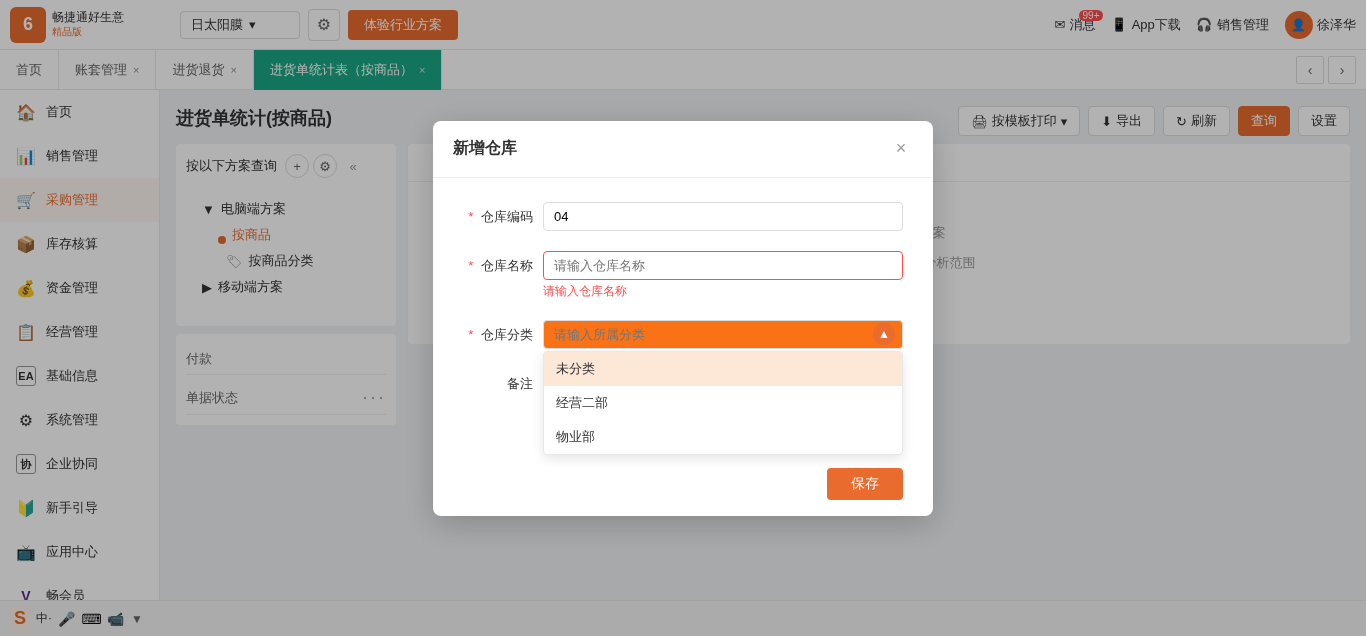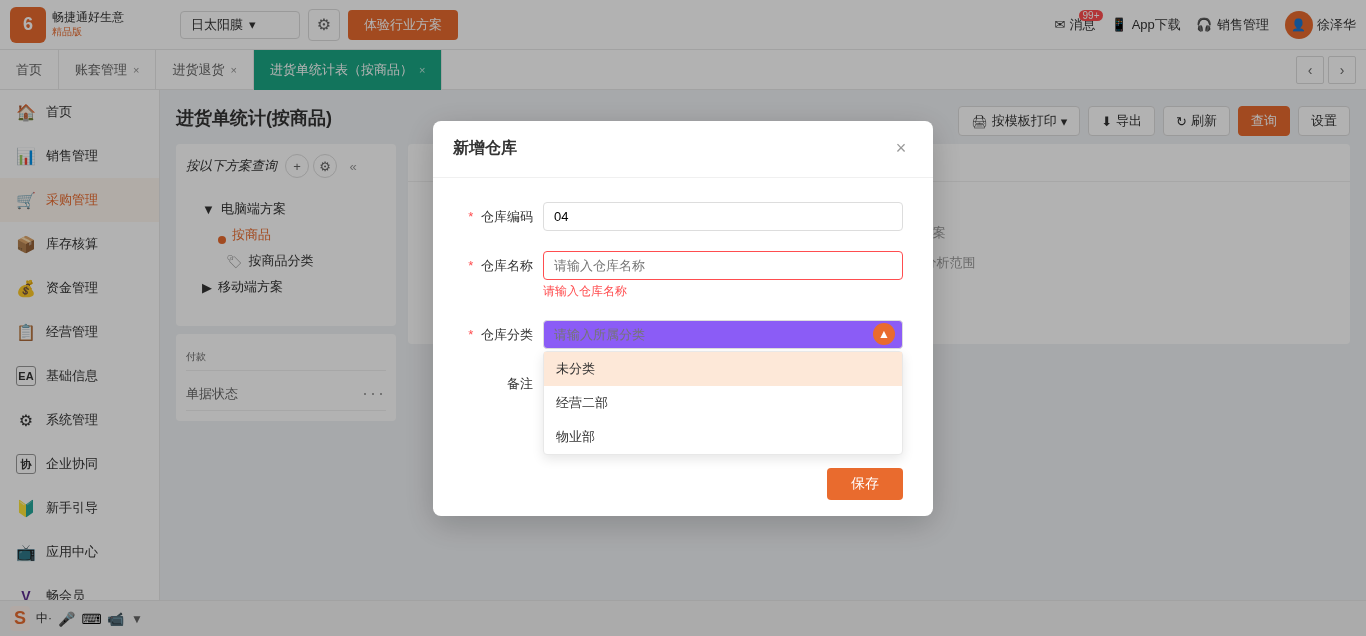--- a/index.html
+++ b/index.html
@@ -350,21 +350,21 @@
       position: relative;
       width: 100%;
     }
     .form-select-input {
       width: 100%;
       border: 1px solid #ddd;
       border-radius: 4px;
       padding: 6px 30px 6px 10px;
       font-size: 13px;
       cursor: pointer;
-      background: #8b5cf6;
+      background: #f97316;
     }
     .select-arrow {
       position: absolute;
       right: 8px;
       top: 50%;
       transform: translateY(-50%);
       width: 22px; height: 22px;
       border-radius: 50%;
       background: #e96b2e;
       display: flex; align-items: center; justify-content: center;
@@ -609,21 +609,21 @@
       </div>
       <div class="toolbar-btn primary">查询</div>
       <div class="toolbar-btn">设置</div>
     </div>
 
     <div class="content-main">
 
       <div class="left-panel">
         <div style="background:#fff;border-radius:4px;padding:10px;margin-bottom:8px;">
           <div style="display:flex;align-items:center;gap:8px;margin-bottom:10px;">
-            <span style="font-size:13px;color:#333;font-style:italic;">按以下方案查询</span>
+            <span style="font-size:13px;color:#333;">按以下方案查询</span>
             <div style="display:flex;gap:4px;align-items:center;">
               <div class="icon-circle">+</div>
               <div class="icon-circle">⚙</div>
               <div class="collapse-btn">«</div>
             </div>
           </div>
 
           <div class="scheme-tree">
             <div class="tree-item">
               <span>▼</span>
@@ -639,21 +639,21 @@
             </div>
             <div class="tree-item">
               <span>▶</span>
               <span>移动端方案</span>
             </div>
           </div>
         </div>
 
         <div style="background:#fff;border-radius:4px;padding:10px;">
           <div style="display:flex;align-items:center;justify-content:space-between;padding:6px 0;border-bottom:1px solid #f0f0f0;margin-bottom:6px;">
-            <span style="color:#666;font-size:10px;">付款</span>
+            <span style="color:#666;font-size:13px;">付款</span>
           </div>
           <div style="display:flex;align-items:center;justify-content:space-between;padding:6px 0;border-bottom:1px solid #f0f0f0;">
             <span style="color:#666;font-size:13px;">单据状态</span>
             <span class="dots-btn">···</span>
           </div>
         </div>
       </div>
 
       <div class="right-panel">
         <div class="right-empty">

